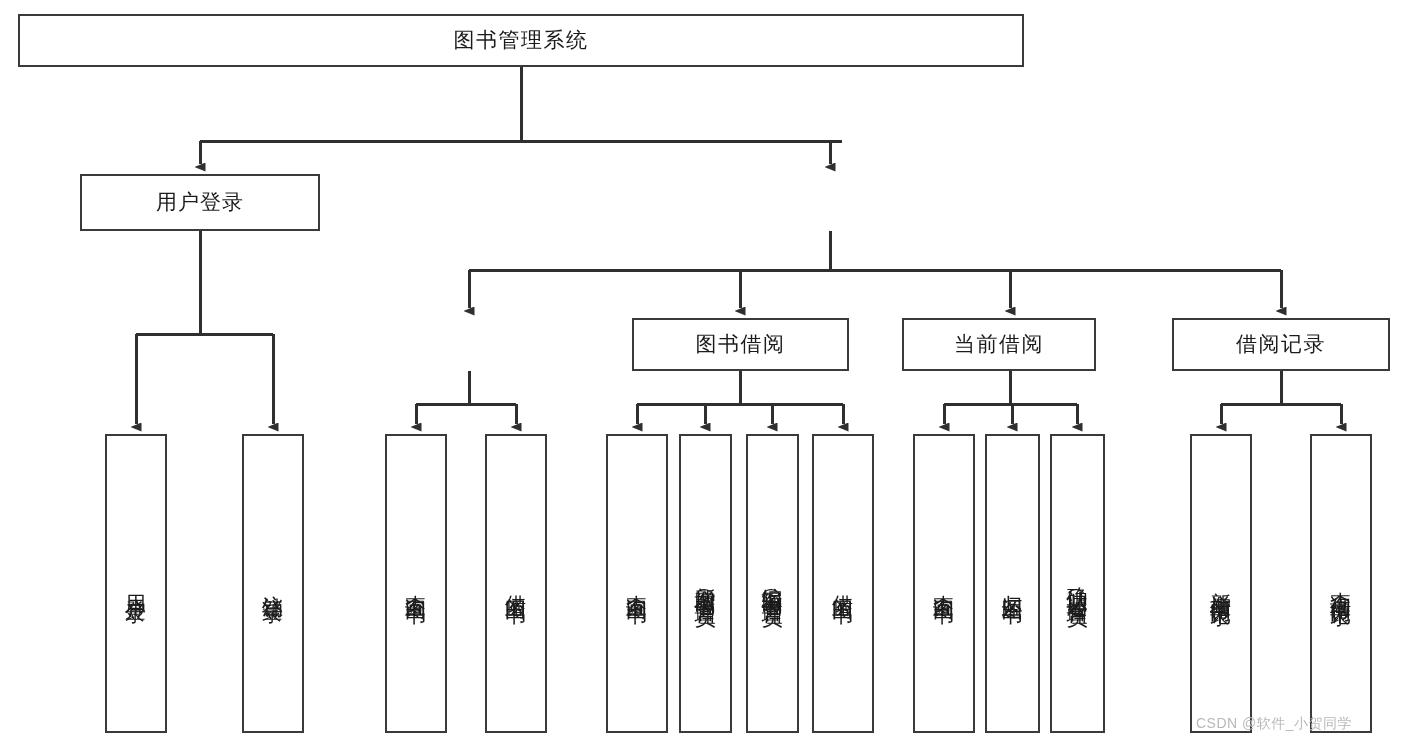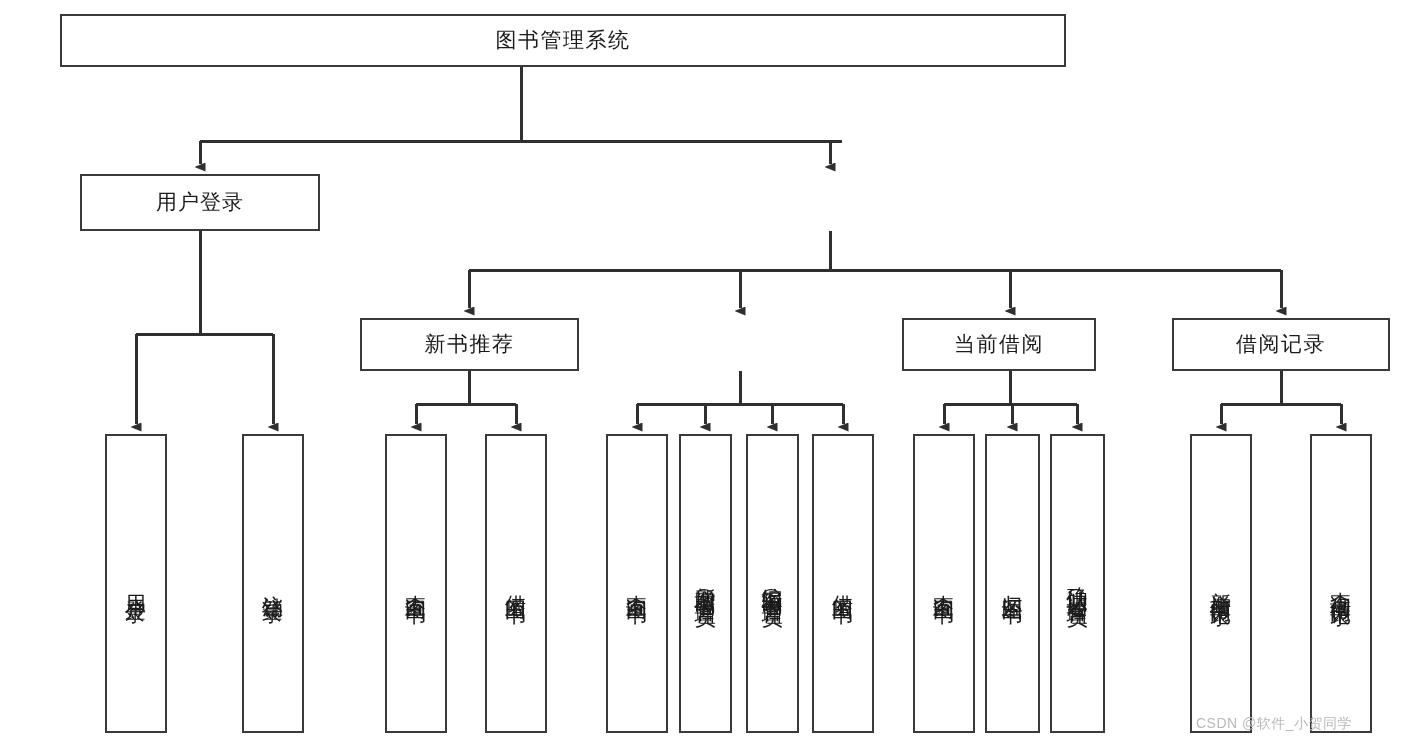--- a/index.html
+++ b/index.html
@@ -112,30 +112,30 @@
       <path d="M1012,404 L1012,424" marker-end="url(#arrow)"></path>
       <path d="M1077,404 L1077,424" marker-end="url(#arrow)"></path>
 
       <path d="M1281,371 L1281,404"></path>
       <path d="M1221,404 L1341,404"></path>
       <path d="M1221,404 L1221,424" marker-end="url(#arrow)"></path>
       <path d="M1341,404 L1341,424" marker-end="url(#arrow)"></path>
     </g>
   </svg>
 
-  <div class="node root" style="left:18px; top:14px; width:1006px; height:53px;margin-left:42px;">
+  <div class="node root" style="left:18px; top:14px; width:1006px; height:53px;">
     <span class="node-label">图书管理系统</span>
   </div>
 
   <div class="node level1" style="left:80px; top:174px; width:240px; height:57px;">
     <span class="node-label">用户登录</span>
   </div>
 
-  <div class="node level2" style="left:360px; top:318px; width:219px; height:53px;">
-    <span class="node-label">新书推荐</span>
+  <div class="node level2" style="left:632px; top:318px; width:217px; height:53px;">
+    <span class="node-label">图书借阅</span>
   </div>
   <div class="node level2" style="left:902px; top:318px; width:194px; height:53px;">
     <span class="node-label">当前借阅</span>
   </div>
   <div class="node level2" style="left:1172px; top:318px; width:218px; height:53px;">
     <span class="node-label">借阅记录</span>
   </div>
 
   <div class="node vertical" style="left:105px; top:434px; width:62px; height:299px;">
     <span class="node-label">用户登录</span>

